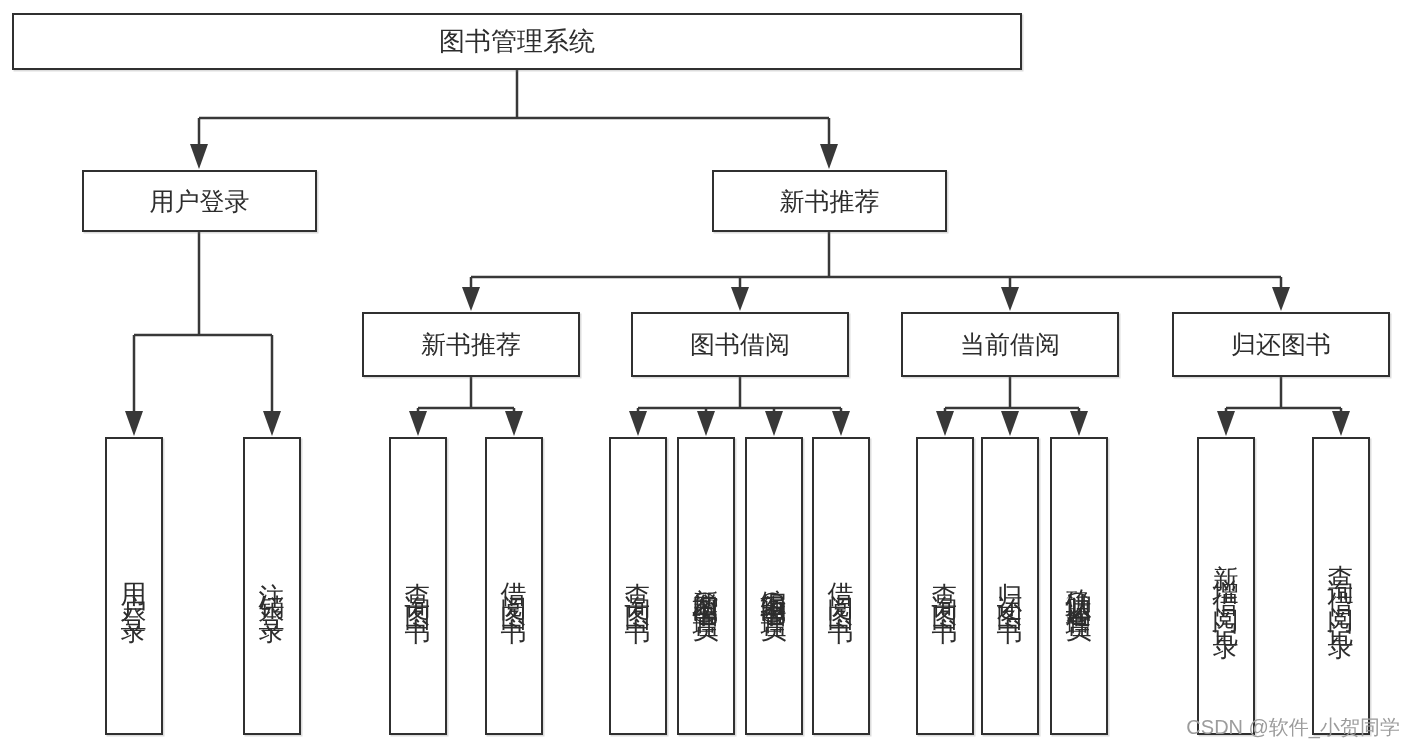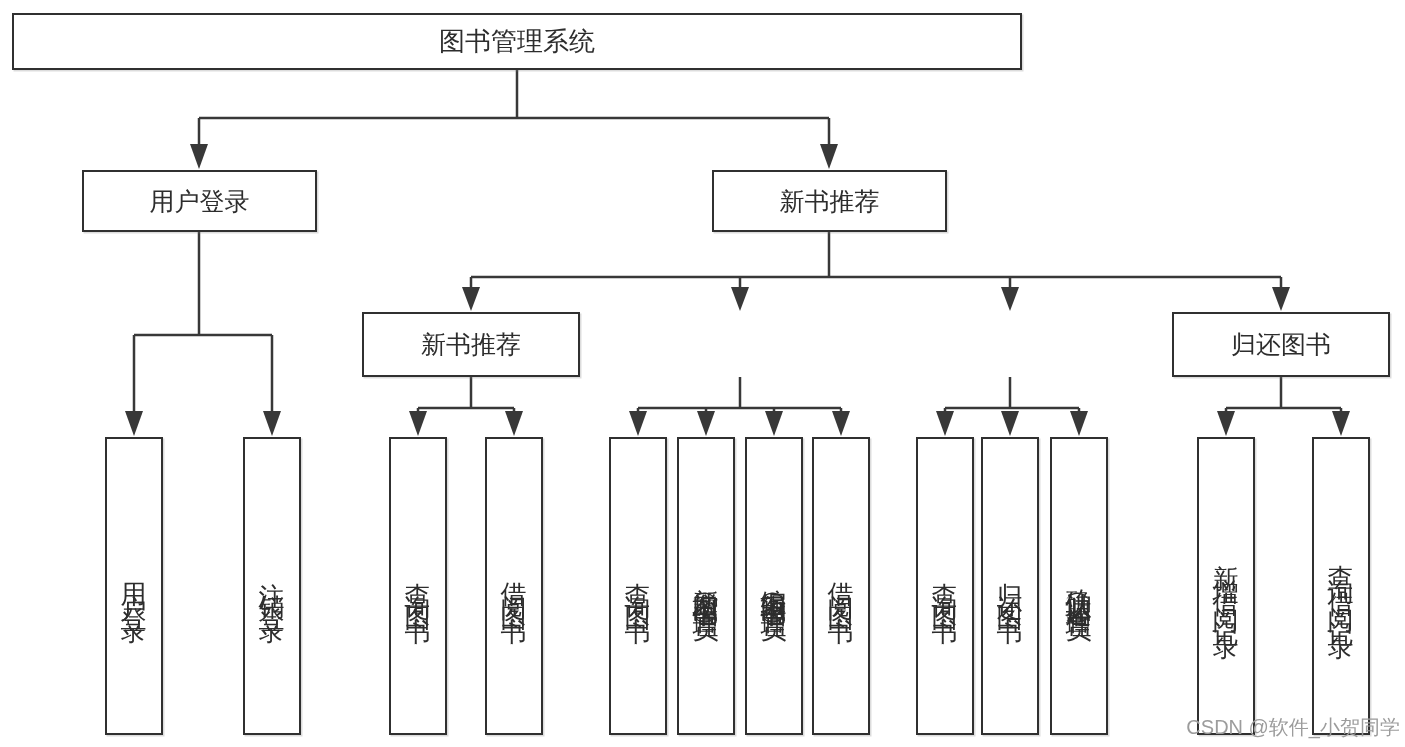--- a/index.html
+++ b/index.html
@@ -103,20 +103,22 @@
       <polygon points="1332,411 1350,411 1341,436"></polygon>
     </g>
   </svg>
 
   <div class="node root">图书管理系统</div>
 
   <div class="node lvl2" style="left:82px">用户登录</div>
   <div class="node lvl2" style="left:712px">新书推荐</div>
 
   <div class="node lvl3" style="left:362px">新书推荐</div>
+  <div class="node lvl3" style="left:631px">图书借阅</div>
+  <div class="node lvl3" style="left:901px">当前借阅</div>
   <div class="node lvl3" style="left:1172px">归还图书</div>
 
   <div class="node leaf" style="left:105px">
     <span class="vtext ls-a">用户登录</span>
   </div>
   <div class="node leaf" style="left:243px">
     <span class="vtext ls-a">注销登录</span>
   </div>
   <div class="node leaf" style="left:389px">
     <span class="vtext ls-a">查询图书</span>

